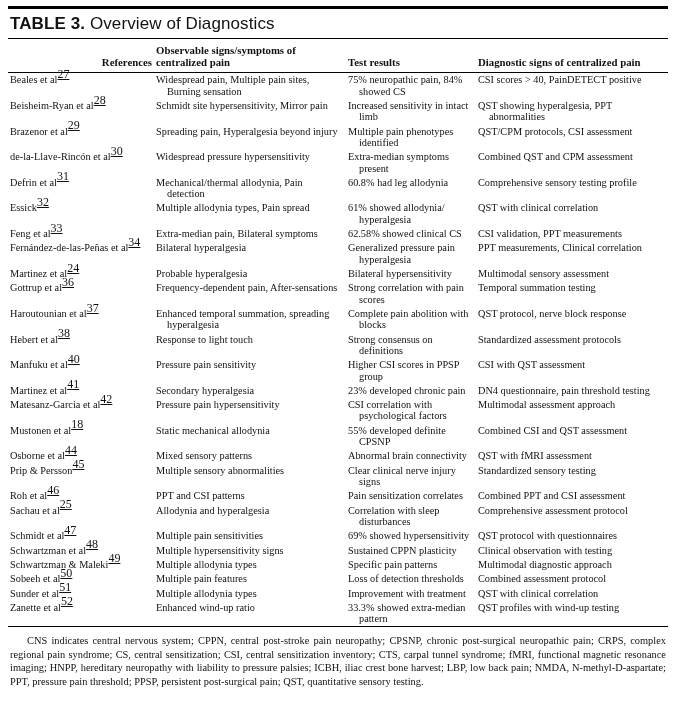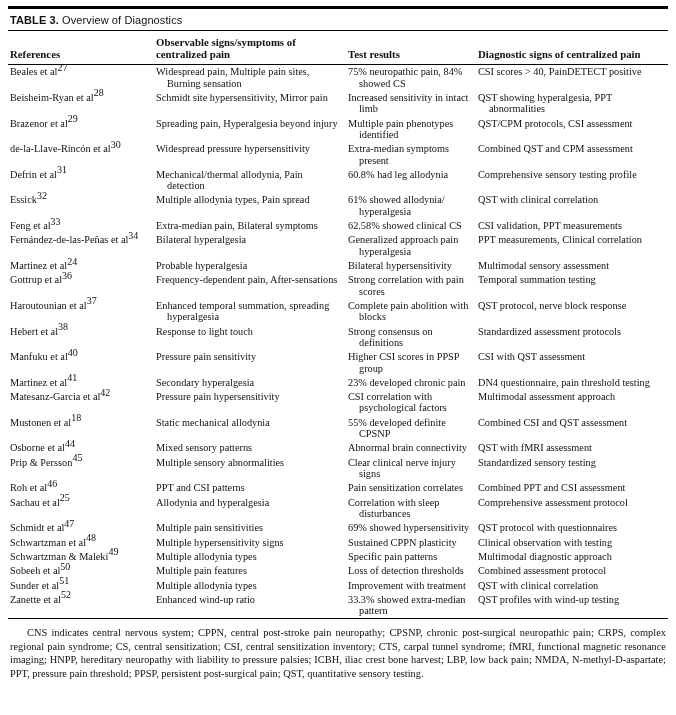--- a/index.html
+++ b/index.html
@@ -21,58 +21,59 @@
   .rule-thick {
     border-top: 3px solid #000000;
     height: 0;
   }
   .rule-thin {
     border-top: 1.4px solid #000000;
     height: 0;
   }
   .title {
     font-family: "Liberation Sans", sans-serif;
-    font-size: 11px;
+    font-size: 17px;
     padding: 5px 2px 4px 2px;
     letter-spacing: 0.1px;
   }
   .title .t-num {
     font-weight: bold;
   }
   table {
     border-collapse: collapse;
     width: 100%;
     table-layout: fixed;
   }
   thead th {
     font-weight: bold;
     font-size: 10.8px;
     vertical-align: bottom;
     padding: 5px 2px 3px 2px;
     line-height: 1.15;
     border-bottom: 1.4px solid #000000;
   }
-  th.col-left { text-align: left; }
+  th.col-left { text-align: right; }
   th.col-center { text-align: left; }
   tbody td {
     font-size: 10.3px;
     vertical-align: top;
     padding: 1.5px 6px 1.5px 2px;
     line-height: 1.1;
   }
   td.hang {
     padding-left: 13px;
     text-indent: -11px;
   }
   sup.refnum {
-    font-size: 10px;
+    font-size: 12px;
     line-height: 0;
     vertical-align: baseline;
     position: relative;
     top: -0.45em;
+    text-decoration: underline;
   }
   tbody { border-bottom: 1.4px solid #000000; }
   .footnote {
     font-size: 10.4px;
     line-height: 1.32;
     text-align: justify;
     text-indent: 17px;
     padding: 7px 2px 7px 2px;
   }
 </style>
@@ -141,21 +142,21 @@
         </tr>
         <tr>
           <td class="hang"><span>Feng et al</span><sup class="refnum">33</sup></td>
           <td class="hang">Extra-median pain, Bilateral symptoms</td>
           <td class="hang">62.58% showed clinical CS</td>
           <td class="hang">CSI validation, PPT measurements</td>
         </tr>
         <tr>
           <td class="hang"><span>Fernández-de-las-Peñas et al</span><sup class="refnum">34</sup></td>
           <td class="hang">Bilateral hyperalgesia</td>
-          <td class="hang">Generalized approach pain hyperalgesia</td>
+          <td class="hang">Generalized pressure pain hyperalgesia</td>
           <td class="hang">PPT measurements, Clinical correlation</td>
         </tr>
         <tr>
           <td class="hang"><span>Martinez et al</span><sup class="refnum">24</sup></td>
           <td class="hang">Probable hyperalgesia</td>
           <td class="hang">Bilateral hypersensitivity</td>
           <td class="hang">Multimodal sensory assessment</td>
         </tr>
         <tr>
           <td class="hang"><span>Gottrup et al</span><sup class="refnum">36</sup></td>

